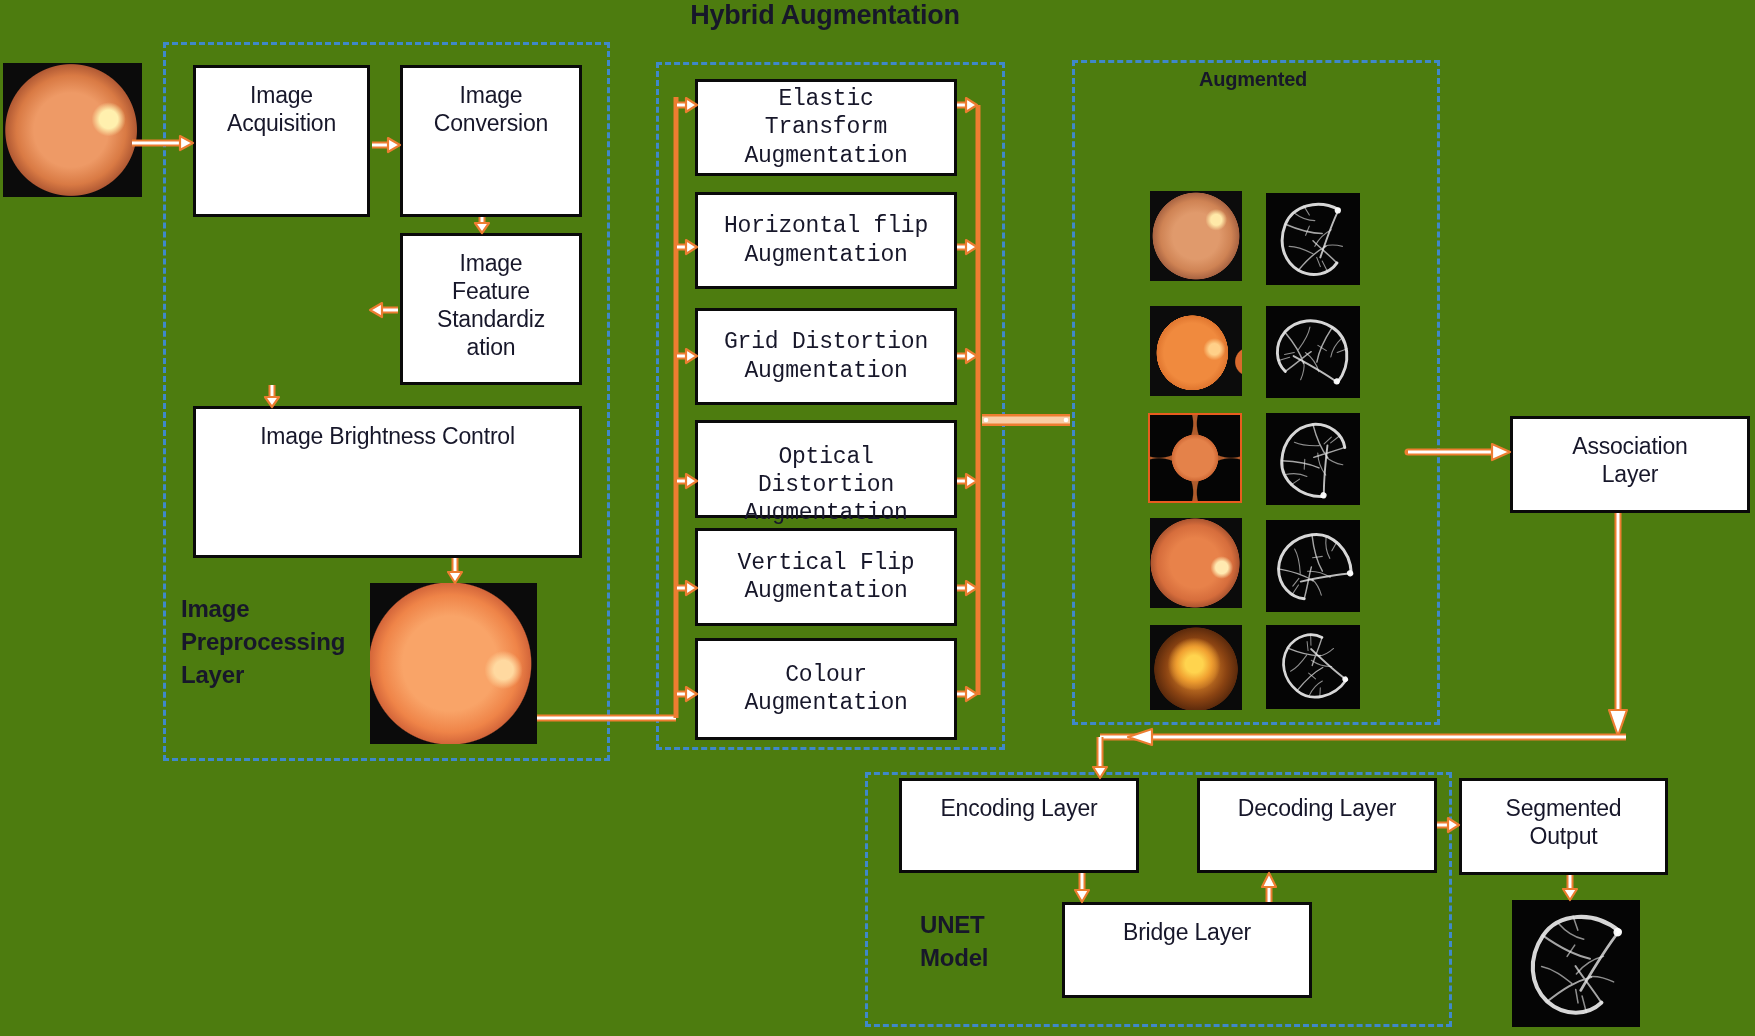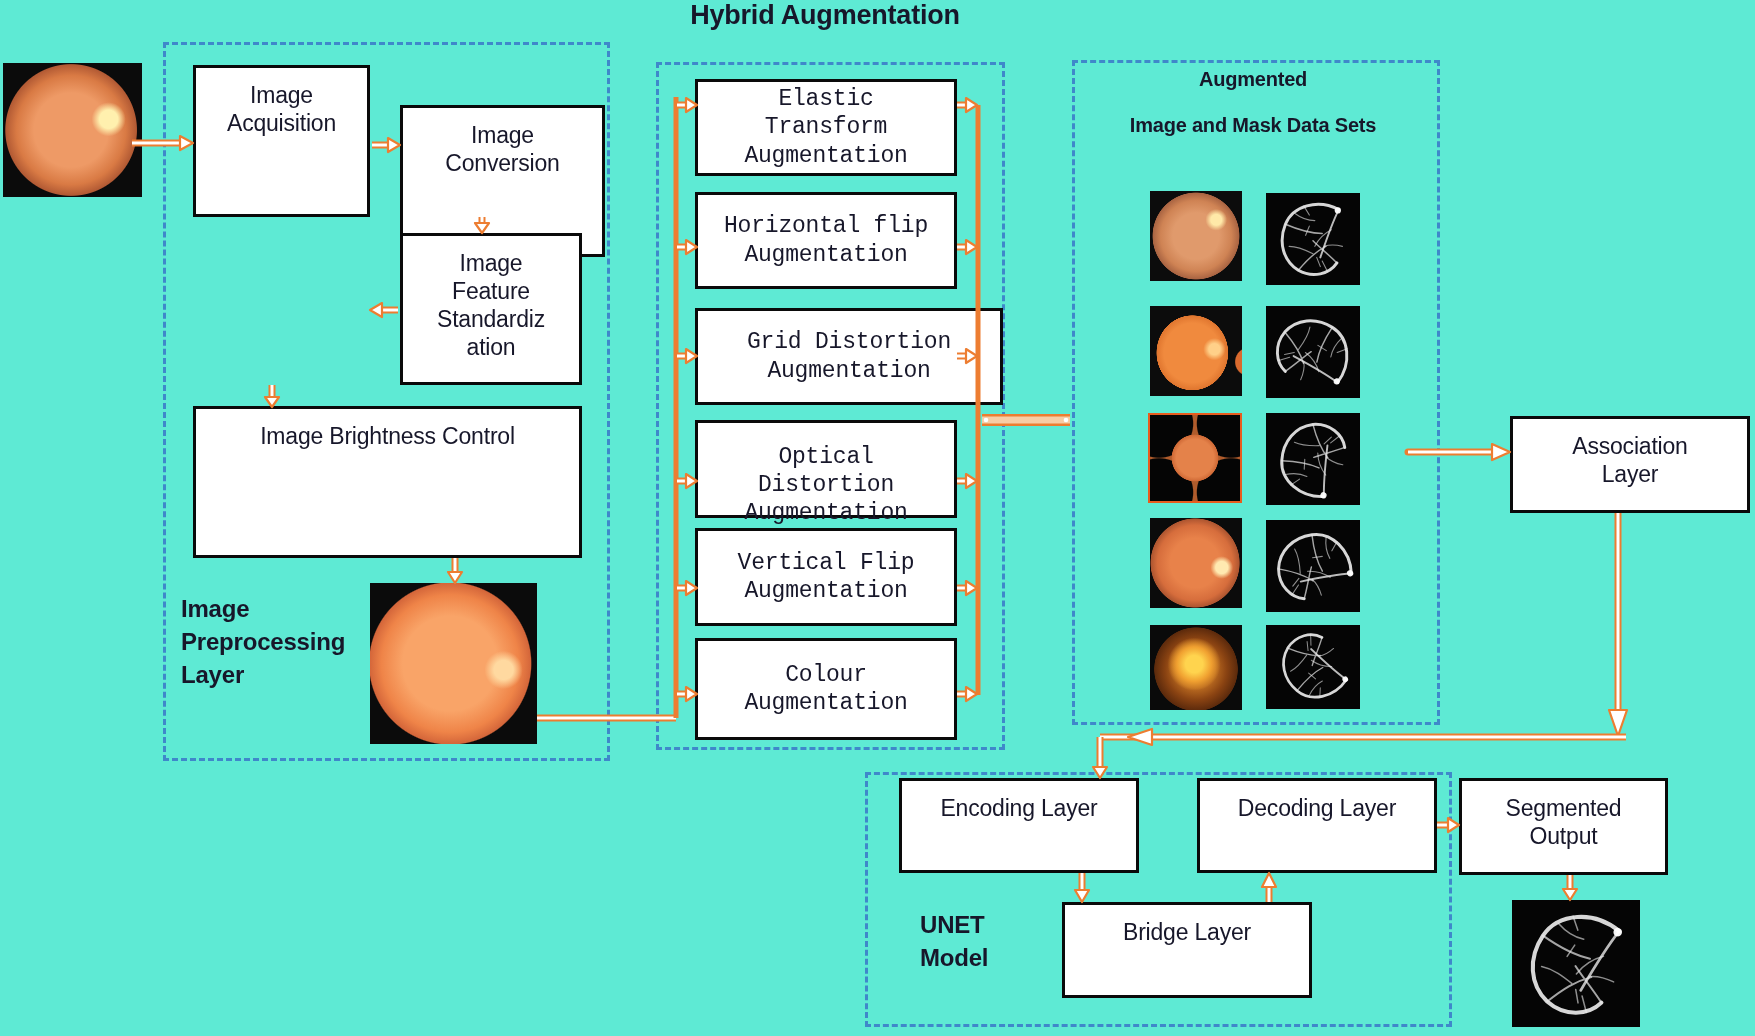--- a/index.html
+++ b/index.html
@@ -1,16 +1,16 @@
 <!DOCTYPE html>
 <html><head>
 <meta charset="utf-8">
 <style>
   html,body{margin:0;padding:0;background:#ffffff;}
-  #canvas{position:relative;width:1755px;height:1036px;background:#5eead4;overflow:hidden;
+  #canvas{position:relative;width:1755px;height:1036px;background:#4d7c0f;overflow:hidden;
           font-family:"Liberation Sans", sans-serif;color:#17172a;}
   
   .dashed{position:absolute;border:3px dashed #3f88ca;background:transparent;}
   
   .box{position:absolute;border:3px solid #0a0a0a;background:#ffffff;
        display:flex;flex-direction:column;align-items:center;box-sizing:border-box;
        text-align:center;font-size:23px;line-height:1.22;letter-spacing:-0.2px;}
   .box .lbl{display:block;}
   .top-pad{padding-top:13px;}
   .centered{justify-content:center;font-family:Liberation Mono, monospace;}
@@ -89,21 +89,21 @@
 
   <div class="big-title" style="left:600px;top:0px;width:450px;">Hybrid Augmentation</div>
 
   <div class="dashed" style="left:163px;top:42px;width:441px;height:713px;"></div>
 
   <div class="thumb fundus f-input" style="left:3px;top:63px;width:139px;height:134px;"></div>
 
   <div class="box top-pad" style="left:193px;top:65px;width:177px;height:152px;">
     <span class="lbl" style="max-width:155px;">Image Acquisition</span>
   </div>
-  <div class="box top-pad" style="left:400px;top:65px;width:205px;height:152px;margin-top:40px;">
+  <div class="box top-pad" style="left:400px;top:65px;width:182px;height:152px;">
     <span class="lbl" style="max-width:155px;">Image Conversion</span>
   </div>
   <div class="box top-pad" style="left:400px;top:233px;width:182px;height:152px;">
     <span class="lbl" style="max-width:120px;overflow-wrap:anywhere;">Image Feature Standardization</span>
   </div>
   <div class="box top-pad" style="left:193px;top:406px;width:389px;height:152px;">
     <span class="lbl">Image Brightness Control</span>
   </div>
 
   <div class="thumb fundus f-pre" style="left:370px;top:583px;width:167px;height:161px;"></div>
@@ -111,36 +111,35 @@
   <div class="side-label" style="left:181px;top:592px;width:200px;">Image Preprocessing Layer</div>
 
   <div class="dashed" style="left:656px;top:62px;width:343px;height:682px;"></div>
 
   <div class="box centered" style="left:695px;top:79px;width:262px;height:97px;">
     <span class="lbl" style="max-width:218px;">Elastic Transform Augmentation</span>
   </div>
   <div class="box centered" style="left:695px;top:192px;width:262px;height:97px;">
     <span class="lbl" style="max-width:218px;">Horizontal flip Augmentation</span>
   </div>
-  <div class="box centered" style="left:695px;top:308px;width:308px;height:97px;">
+  <div class="box centered" style="left:695px;top:308px;width:262px;height:97px;">
     <span class="lbl" style="max-width:218px;">Grid Distortion Augmentation</span>
   </div>
   <div class="box centered" style="left:695px;top:420px;width:262px;height:98px;">
     <span class="lbl" style="max-width:218px;margin-top:32px;">Optical Distortion Augmentation</span>
   </div>
   <div class="box centered" style="left:695px;top:528px;width:262px;height:98px;">
     <span class="lbl" style="max-width:218px;">Vertical Flip Augmentation</span>
   </div>
   <div class="box centered" style="left:695px;top:638px;width:262px;height:102px;">
     <span class="lbl" style="max-width:218px;">Colour Augmentation</span>
   </div>
 
   <div class="dashed" style="left:1072px;top:60px;width:362px;height:659px;"></div>
   <div class="group-title" style="left:1072px;top:68px;width:362px;">Augmented</div>
-  <div class="group-title" style="left:1072px;top:114px;width:362px;">Image and Mask Data Sets</div>
 
   <div class="thumb fundus f-p1" style="left:1150px;top:191px;width:92px;height:90px;"></div>
   <div class="thumb mask" style="left:1266px;top:193px;width:94px;height:92px;">
       <svg viewBox="0 0 100 100">
         <use href="#vnet"></use>
       </svg>
     </div>
 
   <div class="thumb fundus f-p2" style="left:1150px;top:306px;width:92px;height:90px;"></div>
   <div class="thumb mask" style="left:1266px;top:306px;width:94px;height:92px;">

